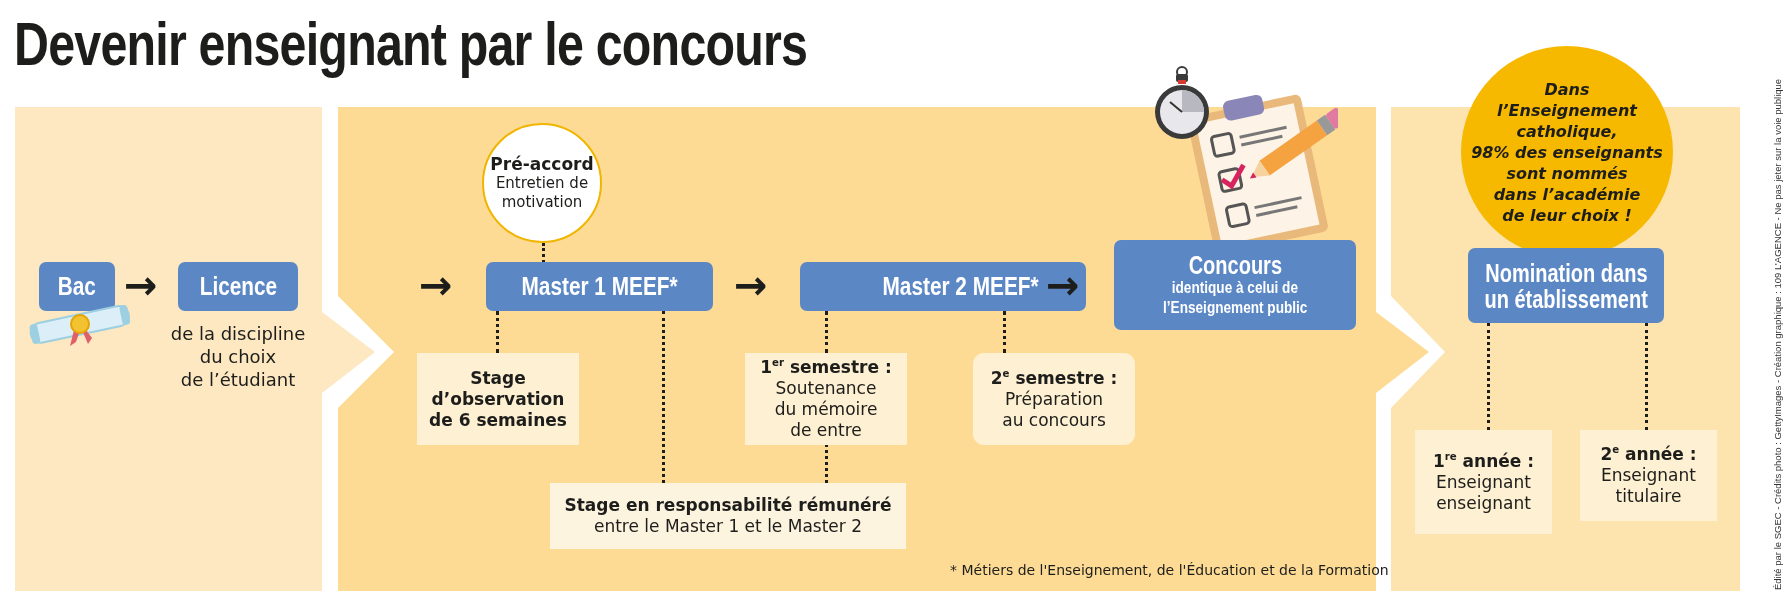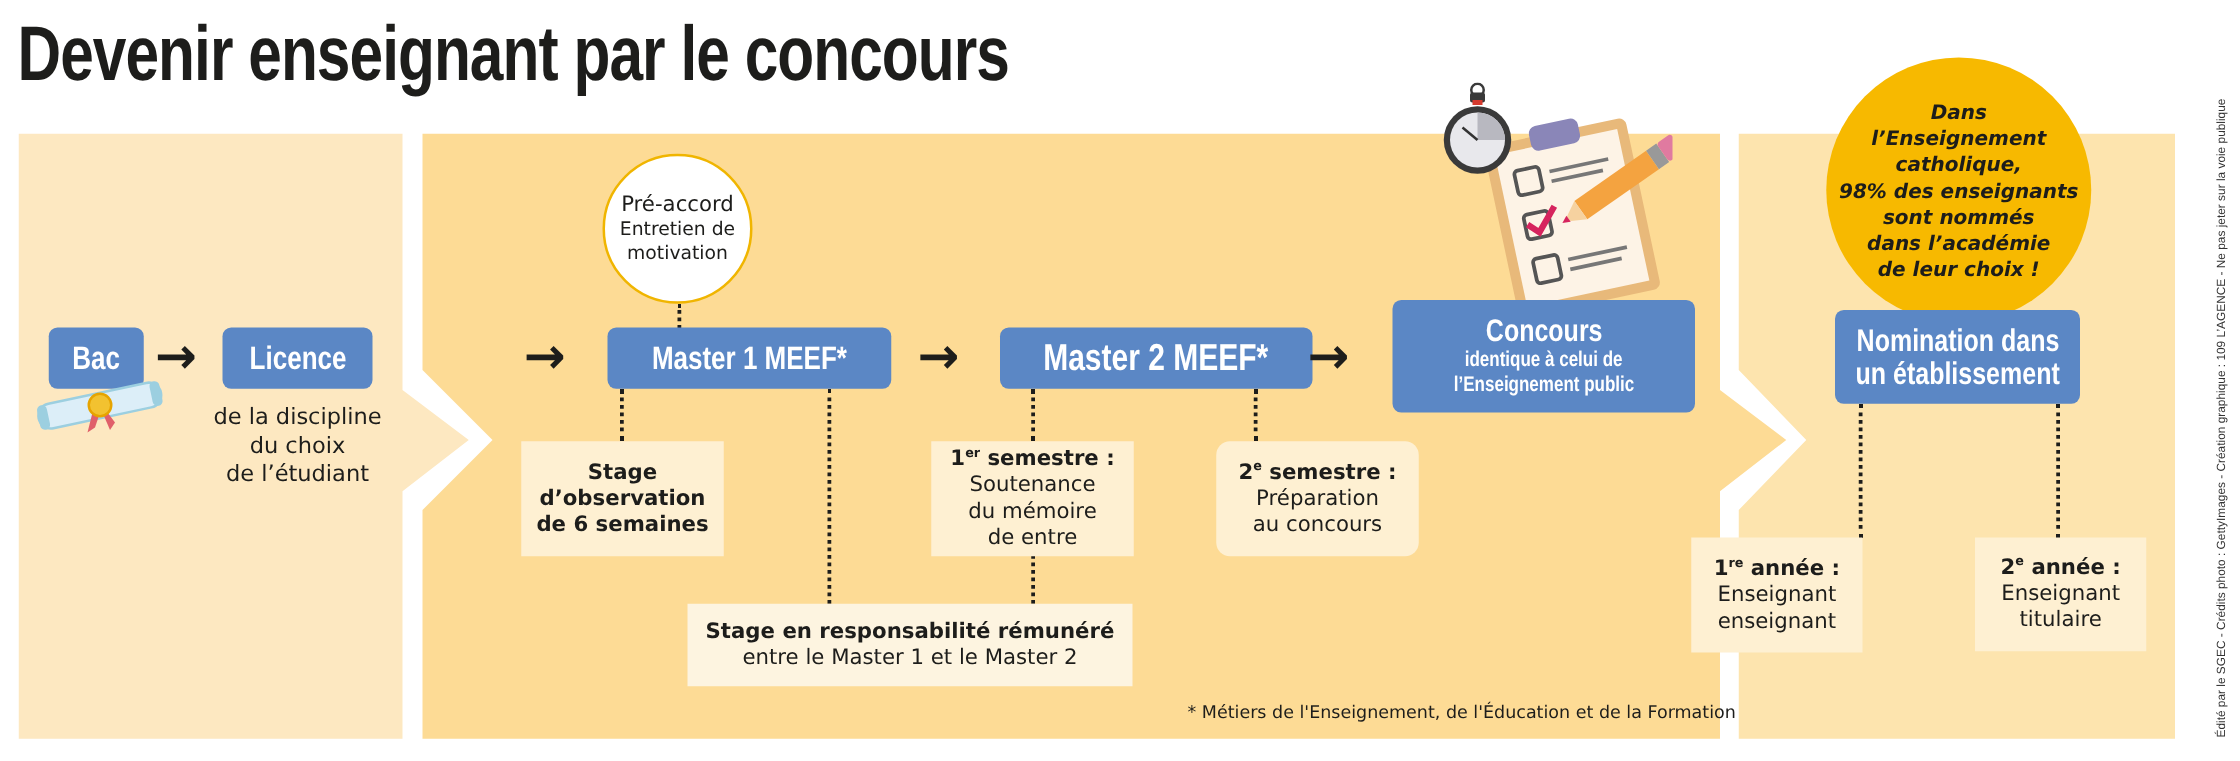--- a/index.html
+++ b/index.html
@@ -47,32 +47,32 @@
 <div class="abs blue" style="left:178px;top:262px;width:120px;height:49px;font-size:26px;">
   <span class="cond">Licence</span>
 </div>
 <div class="abs plain" style="left:158px;top:322px;width:160px;">
   <div>de la discipline</div>
   <div>du choix</div>
   <div>de l’étudiant</div>
 </div>
 
 <div class="abs circle" style="left:482px;top:123px;width:120px;height:120px;background:#fff;border:2px solid #f0b500;box-sizing:border-box;">
-  <div style="font-weight:400;font-size:17px;line-height:20px;">Pré-accord</div>
+  <div style="font-weight:700;font-size:17px;line-height:20px;">Pré-accord</div>
   <div style="font-size:15px;line-height:19px;">Entretien de</div>
   <div style="font-size:15px;line-height:19px;">motivation</div>
 </div>
 <div class="dot" style="left:542px;top:243px;height:20px;"></div>
 
 <div class="abs arrow" style="left:419px;top:265px;">→</div>
 <div class="abs blue" style="left:486px;top:262px;width:227px;height:49px;font-size:26px;">
   <span class="cond">Master 1 MEEF*</span>
 </div>
 <div class="abs arrow" style="left:734px;top:265px;">→</div>
-<div class="abs blue" style="left:800px;top:262px;width:250px;height:49px;font-size:30px;">
+<div class="abs blue" style="left:800px;top:262px;width:250px;height:49px;font-size:26px;padding-left:36px;">
   <span class="cond">Master 2 MEEF*</span>
 </div>
 <div class="abs arrow" style="left:1046px;top:265px;">→</div>
 
 <svg class="abs" style="left:1148px;top:66px;" width="190" height="180">
   <g transform="rotate(-12 110 100)">
     <rect x="50" y="38" width="116" height="140" rx="6" fill="#e8b97a"></rect>
     <rect x="58" y="46" width="100" height="124" fill="#fdf3e6"></rect>
     <rect x="88" y="30" width="40" height="20" rx="6" fill="#8a86b8"></rect>
     <rect x="70" y="62" width="20" height="20" rx="3" fill="none" stroke="#555" stroke-width="3"></rect>
@@ -148,21 +148,21 @@
   <div style="font-style:italic;font-weight:700;font-size:16px;line-height:21px;">de leur choix !</div>
 </div>
 
 <div class="abs blue" style="left:1468px;top:248px;width:196px;height:75px;">
   <span class="cond" style="font-size:25px;line-height:26px;">Nomination dans</span>
   <span class="cond" style="font-size:25px;line-height:26px;">un établissement</span>
 </div>
 <div class="dot" style="left:1487px;top:323px;height:107px;"></div>
 <div class="dot" style="left:1645px;top:323px;height:107px;"></div>
 
-<div class="abs note" style="left:1353px;top:430px;width:137px;height:92px;">
+<div class="abs note" style="left:1415px;top:430px;width:137px;height:104px;">
   <div class="t"><b><span>1</span><sup>re</sup><span> année :</span></b></div>
   <div class="t">Enseignant</div>
   <div class="t">enseignant</div>
 </div>
 <div class="abs note" style="left:1580px;top:430px;width:137px;height:91px;">
   <div class="t"><b><span>2</span><sup>e</sup><span> année :</span></b></div>
   <div class="t">Enseignant</div>
   <div class="t">titulaire</div>
 </div>
 

